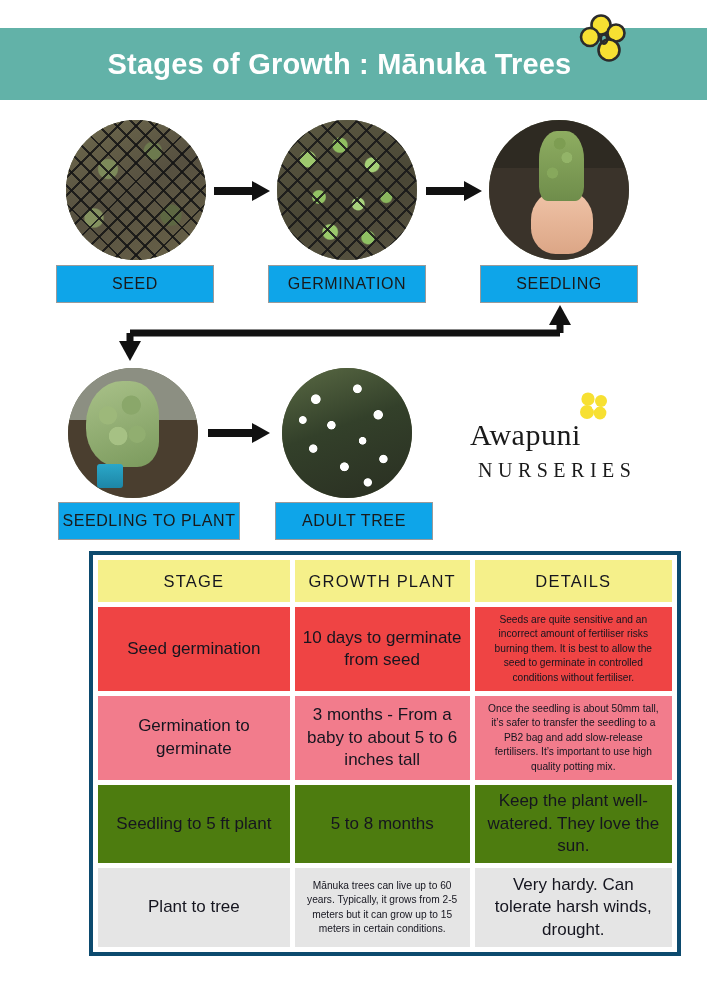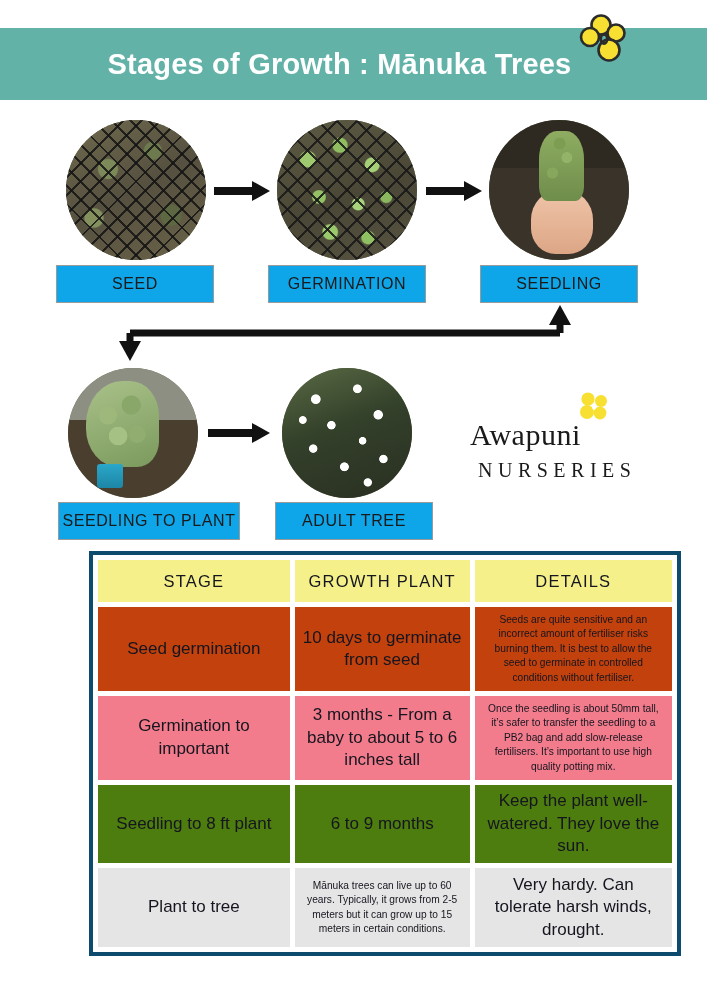--- a/index.html
+++ b/index.html
@@ -141,21 +141,21 @@
     background: #ffffff; border: 4px solid #0c4a6e; margin-left: 31px;
   }
   .tbl { width: 100%; height: 100%; border-collapse: separate; border-spacing: 5px; table-layout: fixed; }
   .tbl td {
     text-align: center; vertical-align: middle; color: #15151f;
     padding: 4px 8px;
   }
   .hdr { background: #f5f08a; font-size: 16.5px; letter-spacing: 1.2px; height: 42px; }
   .big { font-size: 17px; line-height: 1.32; }
   .small { font-size: 10.2px; line-height: 1.42; padding: 6px 10px; }
-  .c-teal   { background: #c2410c; }
+  .c-teal   { background: #ef4444; }
   .c-pink   { background: #f27c8c; }
   .c-purple { background: #4d7c0f; }
   .c-blue   { background: #e5e5e5; }
   .col-a { width: 34%; } .col-b { width: 31%; } .col-c { width: 35%; }
 </style>
 </head>
 <body>
 
 <div class="page">
 
@@ -255,28 +255,28 @@
           <td class="hdr">DETAILS</td>
         </tr>
 
         <tr>
           <td class="c-teal big">Seed germination</td>
           <td class="c-teal big">10 days to germinate from seed</td>
           <td class="c-teal small">Seeds are quite sensitive and an incorrect amount of fertiliser risks burning them. It is best to allow the seed to germinate in controlled conditions without fertiliser.</td>
         </tr>
 
         <tr>
-          <td class="c-pink big">Germination to important</td>
+          <td class="c-pink big">Germination to germinate</td>
           <td class="c-pink big">3 months - From a baby to about 5 to 6 inches tall</td>
           <td class="c-pink small">Once the seedling is about 50mm tall, it’s safer to transfer the seedling to a PB2 bag and add slow-release fertilisers. It’s important to use high quality potting mix.</td>
         </tr>
 
         <tr>
-          <td class="c-purple big">Seedling to 8 ft plant</td>
-          <td class="c-purple big">6 to 9 months</td>
+          <td class="c-purple big">Seedling to 5 ft plant</td>
+          <td class="c-purple big">5 to 8 months</td>
           <td class="c-purple big">Keep the plant well-watered. They love the sun.</td>
         </tr>
 
         <tr>
           <td class="c-blue big">Plant to tree</td>
           <td class="c-blue small">Mānuka trees can live up to 60 years. Typically, it grows from 2-5 meters but it can grow up to 15 meters in certain conditions.</td>
           <td class="c-blue big">Very hardy. Can tolerate harsh winds, drought.</td>
         </tr>
       </tbody>
     </table>

